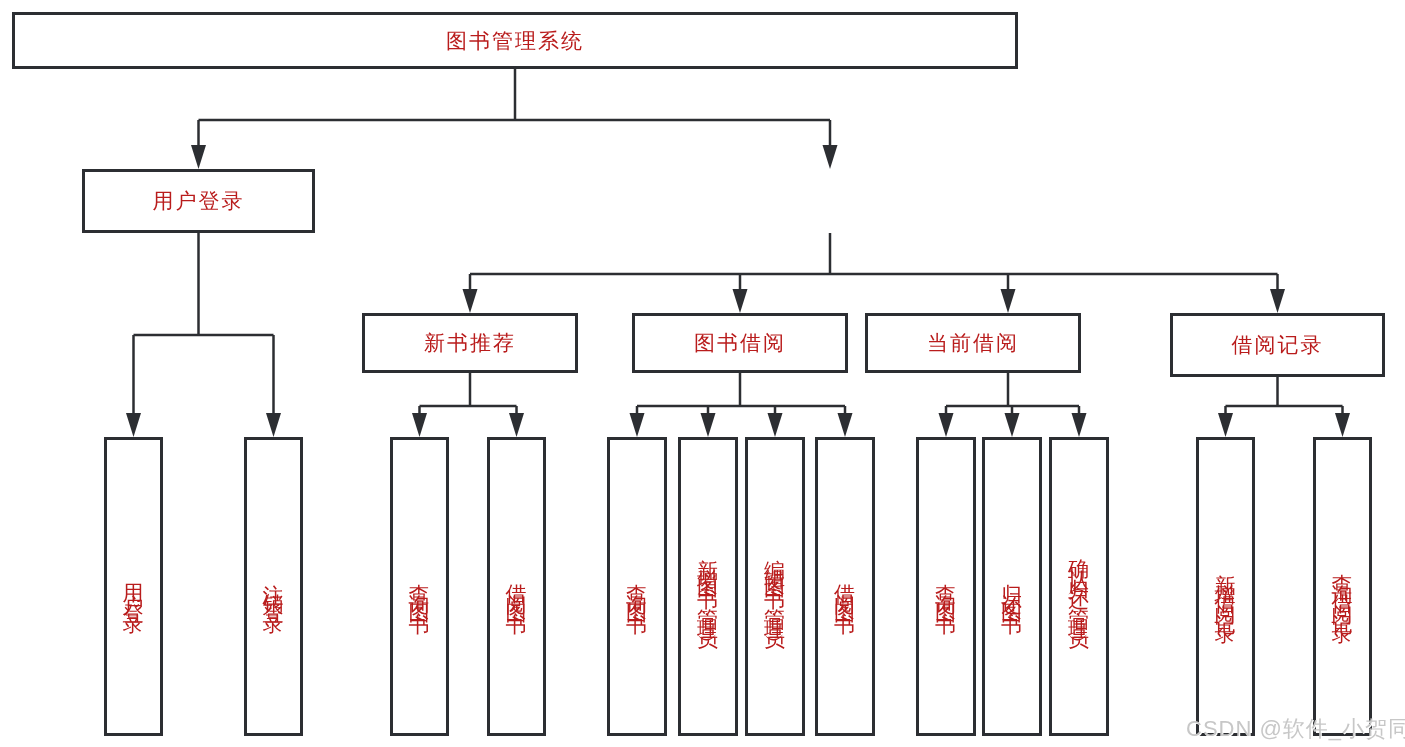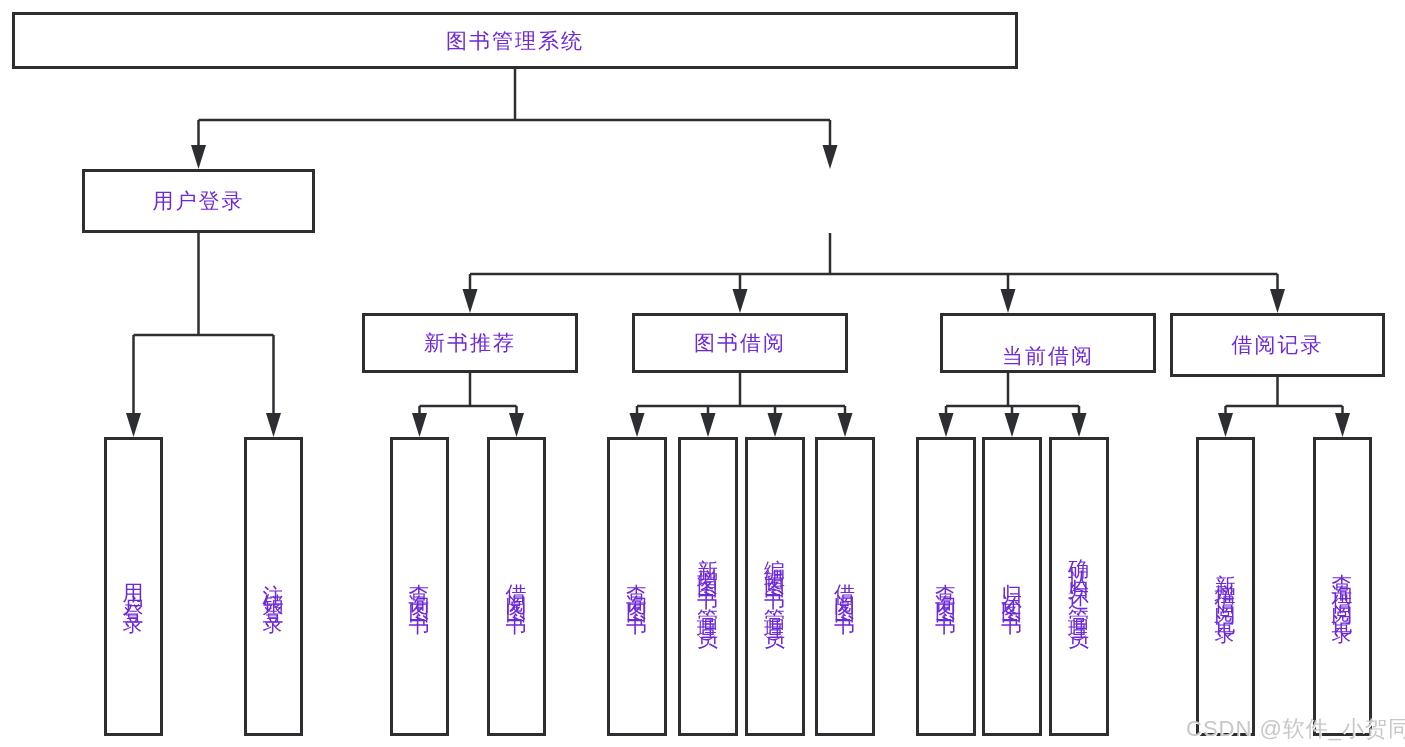--- a/index.html
+++ b/index.html
@@ -18,21 +18,21 @@
     z-index: 1;
   }
   .box {
     position: absolute;
     box-sizing: border-box;
     background: #ffffff;
     border: 3px solid #2c2e32;
     display: flex;
     align-items: center;
     justify-content: center;
-    color: #6d28d9;
+    color: #b91c1c;
     font-size: 21px;
     letter-spacing: 2px;
     z-index: 2;
     text-align: center;
   }
   .box.v {
     writing-mode: vertical-rl;
     letter-spacing: 10px;
     line-height: 1;
     padding: 6px 0;
@@ -116,21 +116,21 @@
   <div class="box" style="left:82px; top:169px; width:233px; height:64px;">
     <span>用户登录</span>
   </div>
 
   <div class="box" style="left:362px; top:313px; width:216px; height:60px;text-align:right;">
     <span>新书推荐</span>
   </div>
   <div class="box" style="left:632px; top:313px; width:216px; height:60px;">
     <span>图书借阅</span>
   </div>
-  <div class="box" style="left:940px; top:313px; width:216px; height:60px;align-items:flex-end;">
+  <div class="box" style="left:865px; top:313px; width:216px; height:60px;">
     <span>当前借阅</span>
   </div>
   <div class="box" style="left:1170px; top:313px; width:215px; height:64px;">
     <span>借阅记录</span>
   </div>
 
   <div class="box v" style="left:104px; top:437px; width:59px; height:299px;">
     <span>用户登录</span>
   </div>
   <div class="box v" style="left:244px; top:437px; width:59px; height:299px;">

